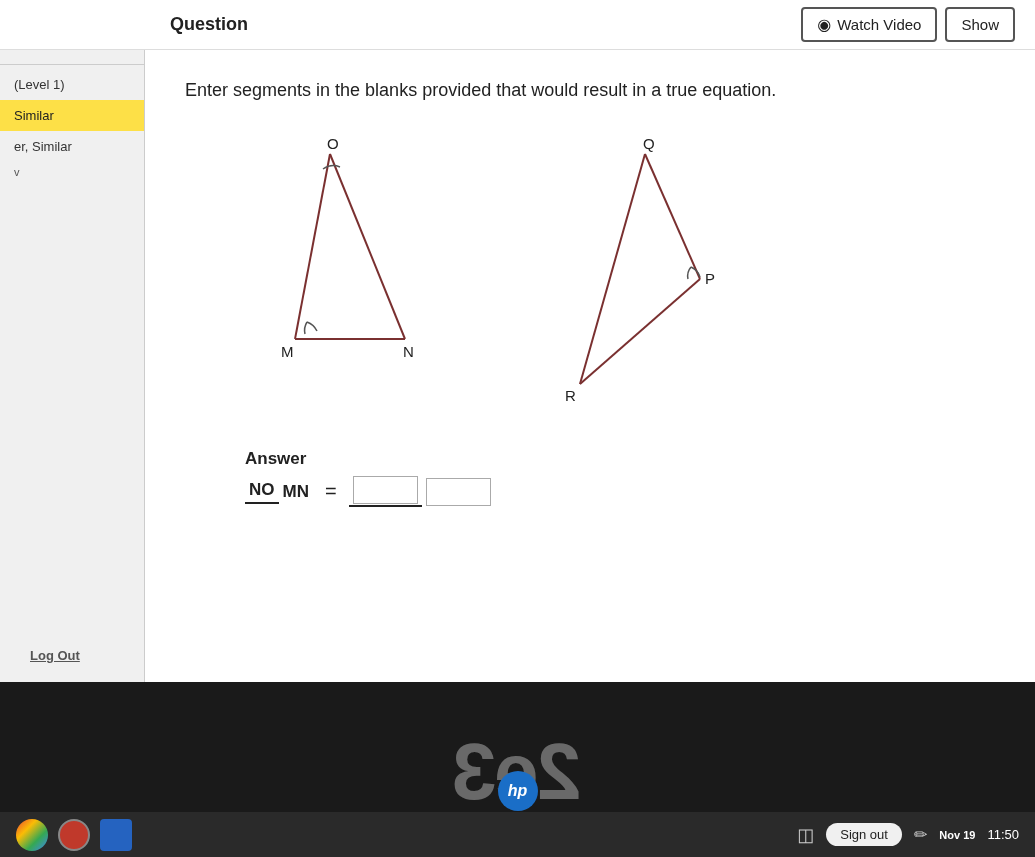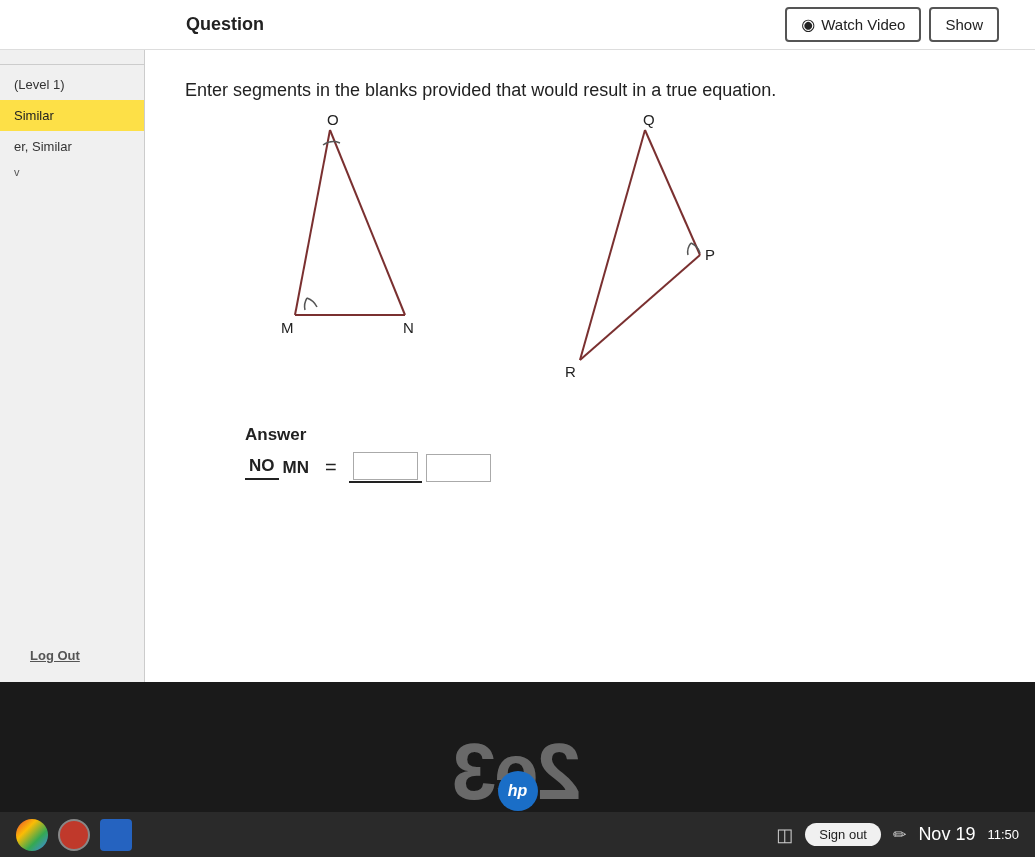--- a/index.html
+++ b/index.html
@@ -13,21 +13,21 @@
     }
 
     
     .top-bar {
       position: absolute;
       top: 0; left: 0; right: 0;
       height: 50px;
       background: white;
       display: flex;
       align-items: center;
-      padding: 0 36px;
+      padding: 0 20px;
       border-bottom: 1px solid #ddd;
       z-index: 10;
       justify-content: center;
     }
     .top-bar-question {
       font-size: 18px;
       font-weight: 600;
       color: #222;
       margin-left: 150px;
     }
@@ -115,21 +115,21 @@
       right: 0;
       bottom: 175px;
       background: white;
       padding: 30px 40px;
       overflow-y: auto;
     }
 
     .instruction-text {
       font-size: 18px;
       color: #222;
-      margin-bottom: 14px;
+      margin-bottom: 38px;
     }
 
     
     .triangles-container {
       display: flex;
       gap: 60px;
       align-items: flex-start;
       margin-bottom: 40px;
       padding-left: 60px;
     }
@@ -235,21 +235,22 @@
       font-size: 16px;
       cursor: pointer;
     }
     .taskbar-time {
       color: #fff;
       font-size: 13px;
       text-align: center;
     }
     .taskbar-date {
       color: #fff;
-      font-size: 18px;
+      font-size: 11px;
+      font-weight: bold;
     }
     .taskbar-screen-icon {
       color: #ccc;
       font-size: 18px;
       cursor: pointer;
     }
 
     
     .wallpaper-text {
       color: rgba(255,255,255,0.35);

